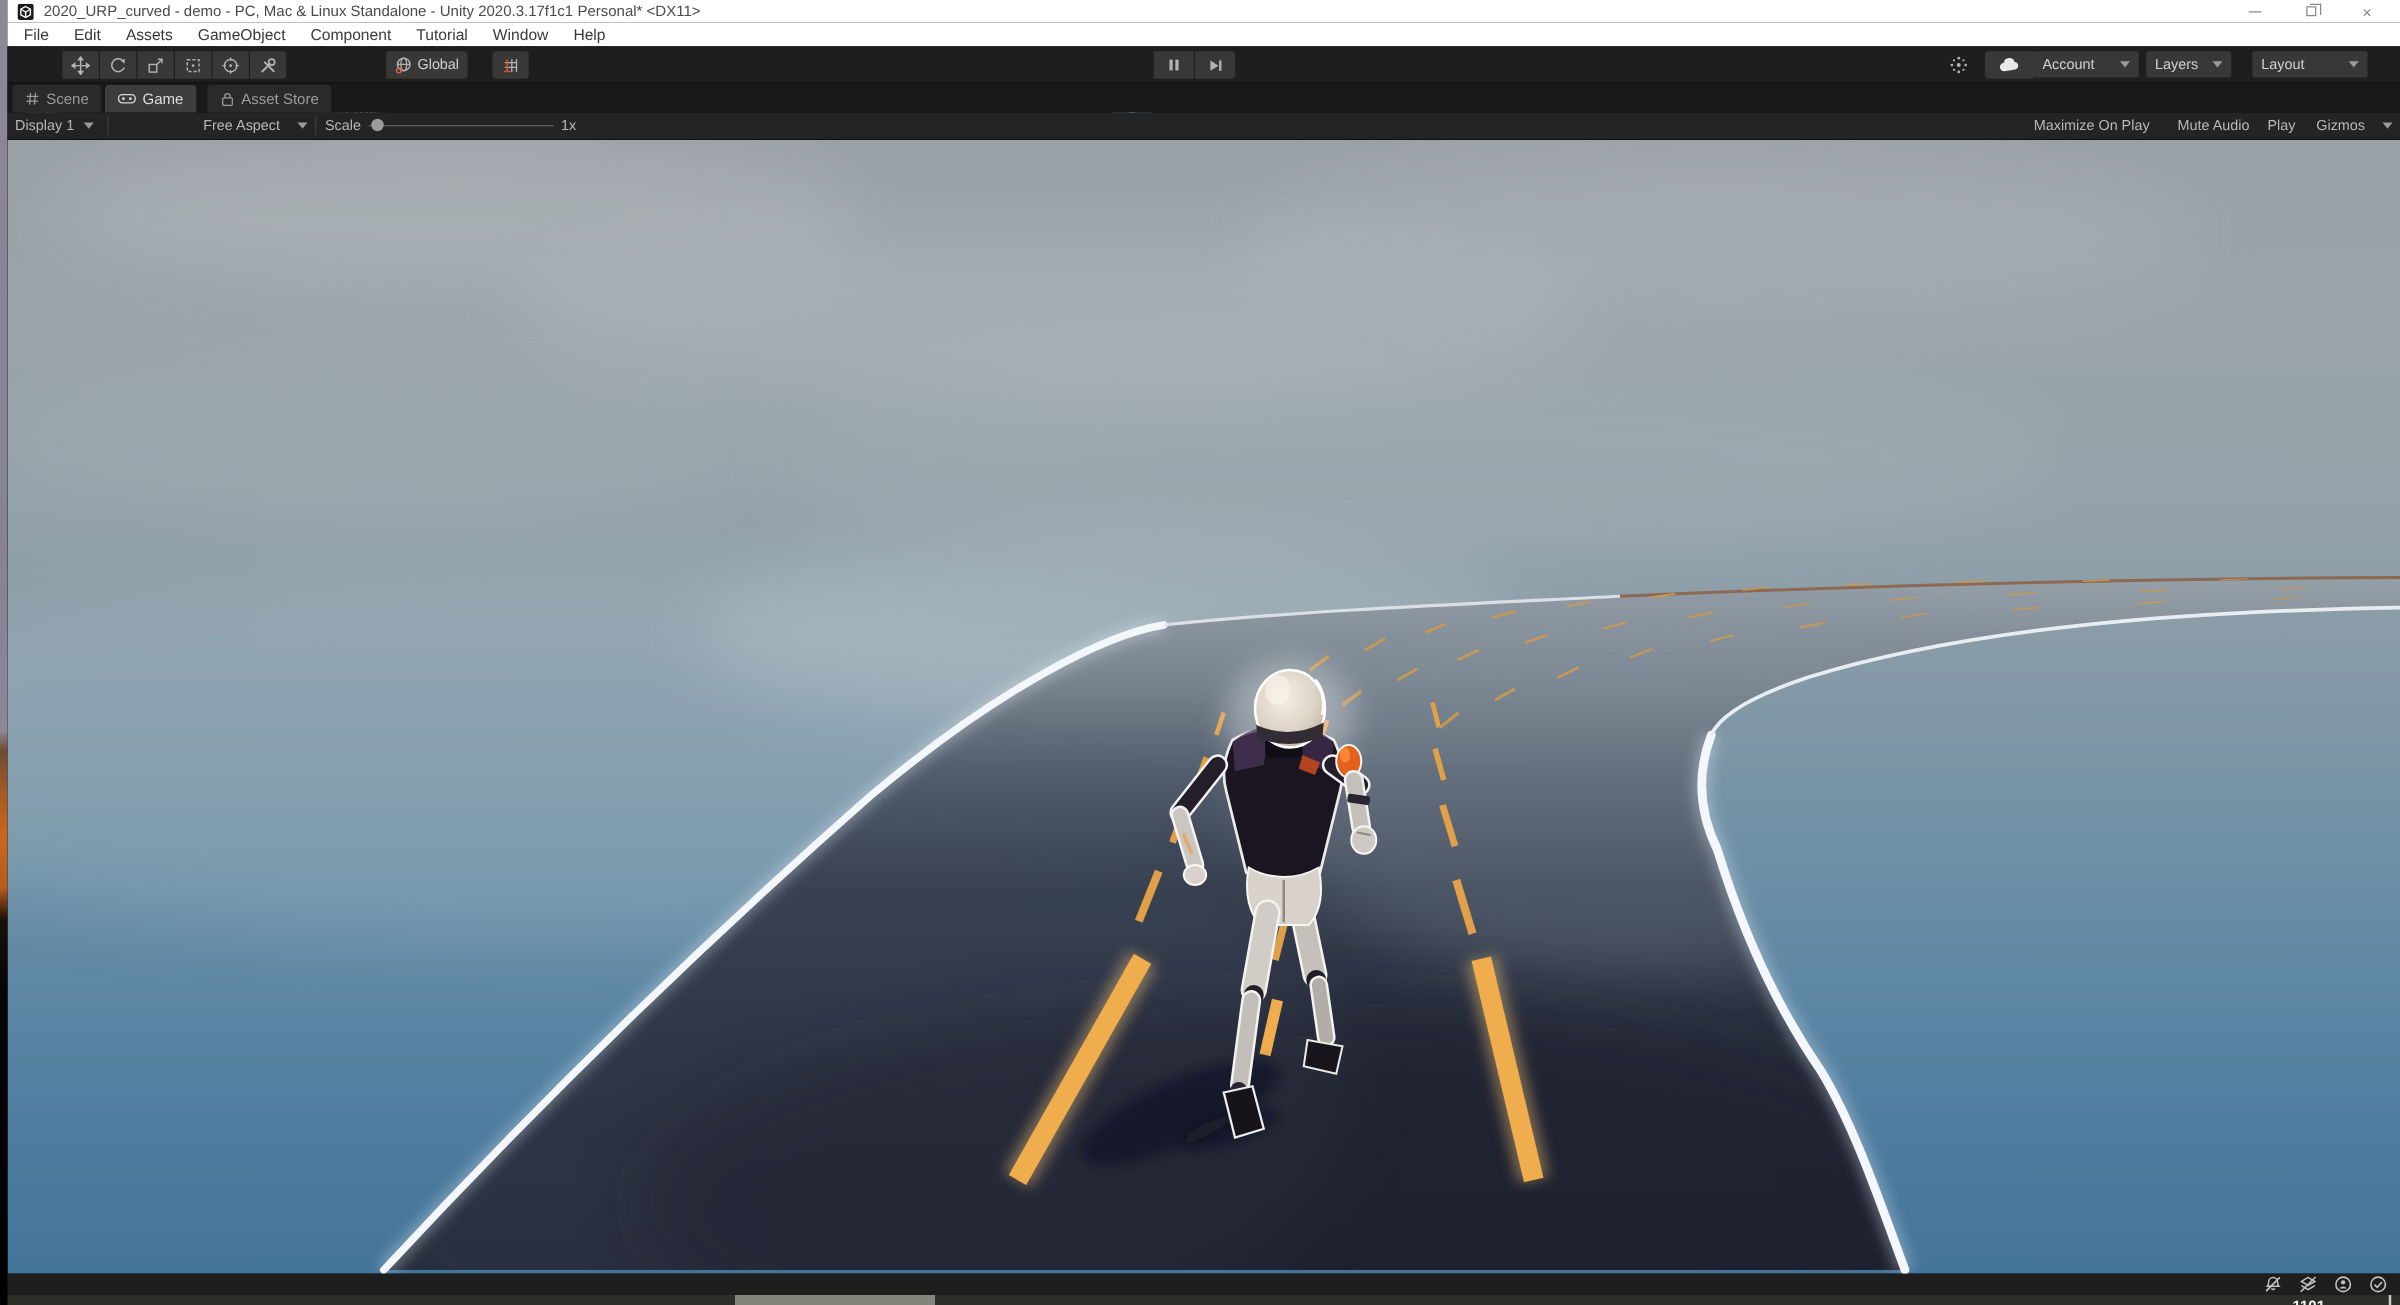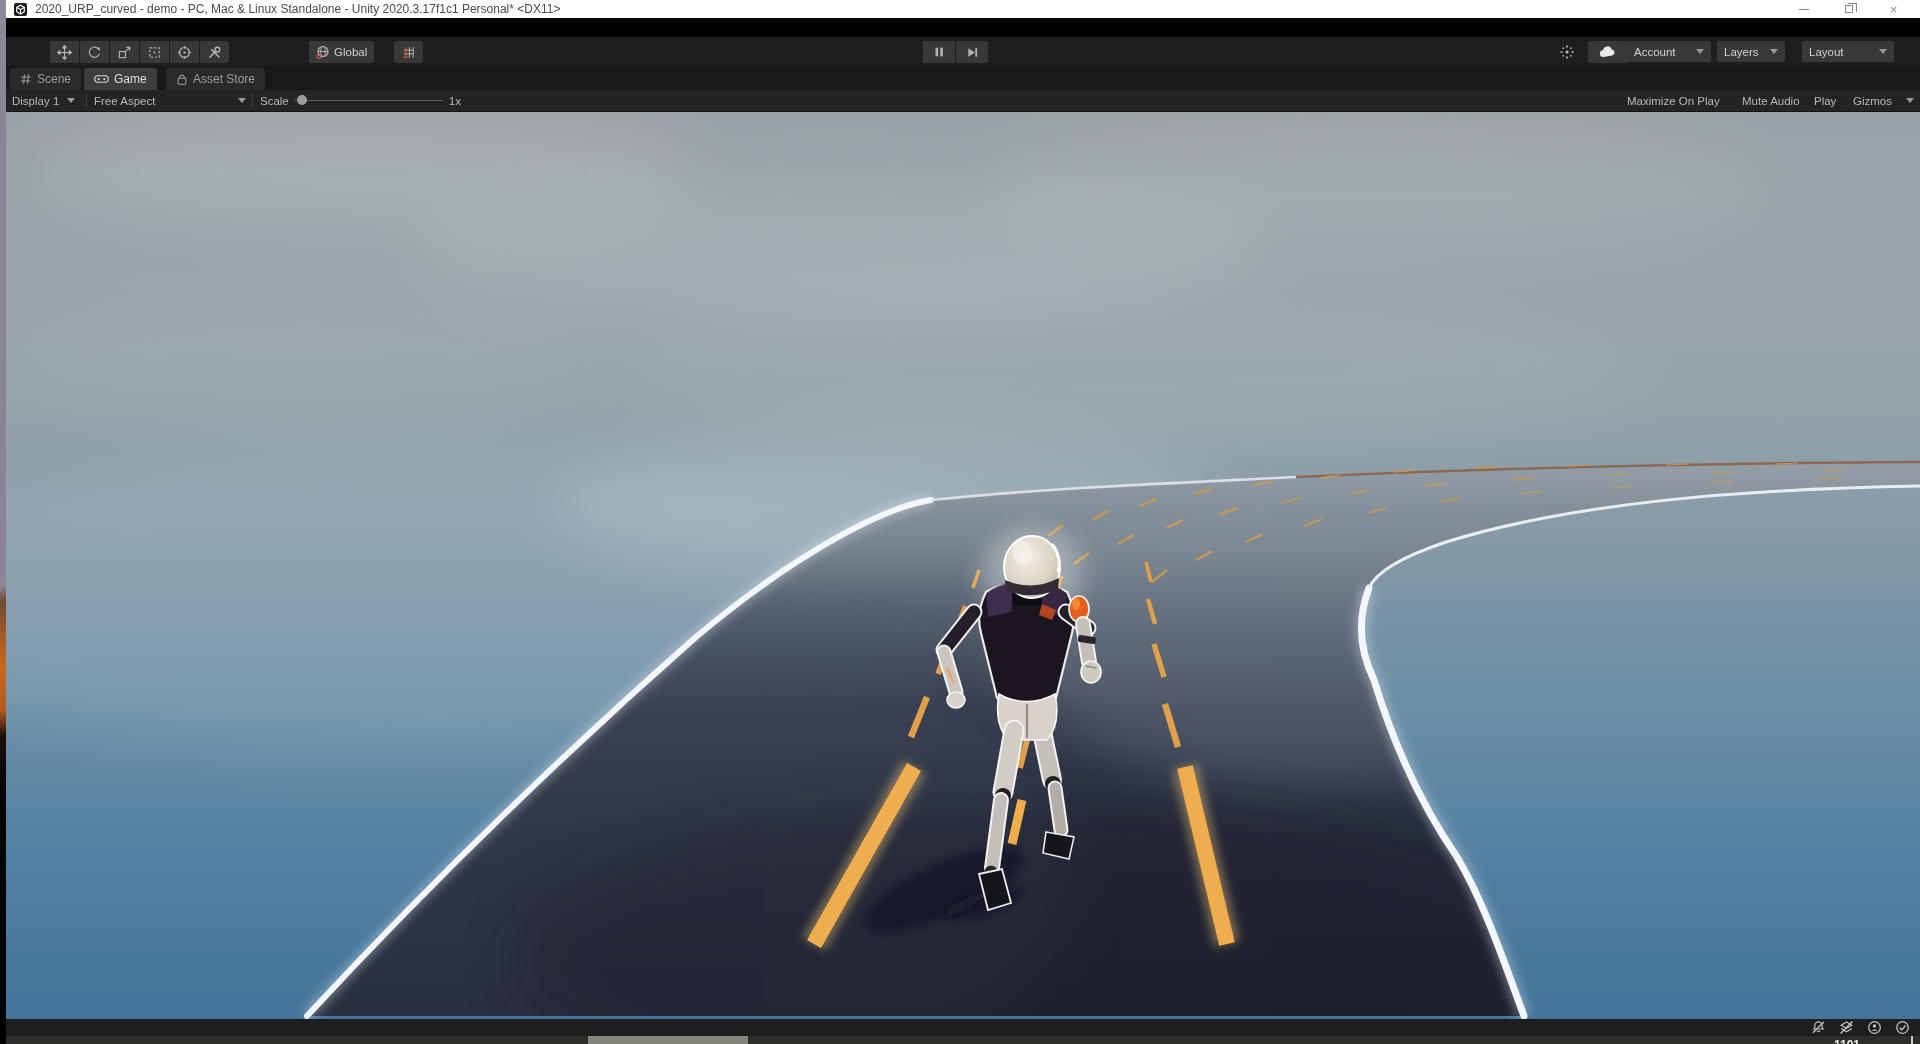--- a/index.html
+++ b/index.html
@@ -91,20 +91,30 @@
         </div>
       <div class="win-btn">
           <div class="glyph-restore"></div>
         </div>
       <div class="win-btn">
           <div class="glyph-close">×</div>
         </div>
     </div>
   </div>
 
+  <div class="menubar">
+    <span>File</span>
+    <span>Edit</span>
+    <span>Assets</span>
+    <span>GameObject</span>
+    <span>Component</span>
+    <span>Tutorial</span>
+    <span>Window</span>
+    <span>Help</span>
+  </div>
 
   <div class="toolbar">
 
     <div class="toolbtn sel pillL" style="left:14px">
       <svg width="15" height="15" viewBox="0 0 16 16">
         <path d="M5,8.5 V4.2 a1,1 0 0 1 2,0 M7,7 V3 a1,1 0 0 1 2,0 M9,7 V3.8 a1,1 0 0 1 2,0 V9 M11,7.5 l1.5,-1 c0.8,-0.5 1.6,0.4 1,1.2 L11,11.5 c-0.8,1.5 -1.8,2.3 -3.4,2.3 c-2.3,0 -3.6,-1.6 -3.6,-5.3" fill="none" stroke="#eaeaea" stroke-width="1.3" stroke-linecap="round"></path>
       </svg>
     </div>
     <div class="toolbtn" style="left:44px">
       <svg width="15" height="15" viewBox="0 0 16 16">
@@ -268,21 +278,21 @@
       <span>Asset Store</span>
     </div>
   </div>
 
   <div class="controlbar">
     <div class="cb-item" style="left:6px">
       <span>Display 1</span>
       <span class="caret" style="margin-left:2px"></span>
     </div>
     <div class="vsep" style="left:80px"></div>
-    <div class="cb-item" style="left:88px;width:152px;justify-content:space-between">
+    <div class="cb-item" style="left:88px;width:152px;justify-content:flex-end">
       <span>Free Aspect</span>
       <span class="caret"></span>
     </div>
     <div class="vsep" style="left:246px"></div>
     <div class="cb-item" style="left:254px">
       <span>Scale</span>
       <div class="slider-track">
         <div class="slider-knob"></div>
       </div>
       <span>1x</span>

